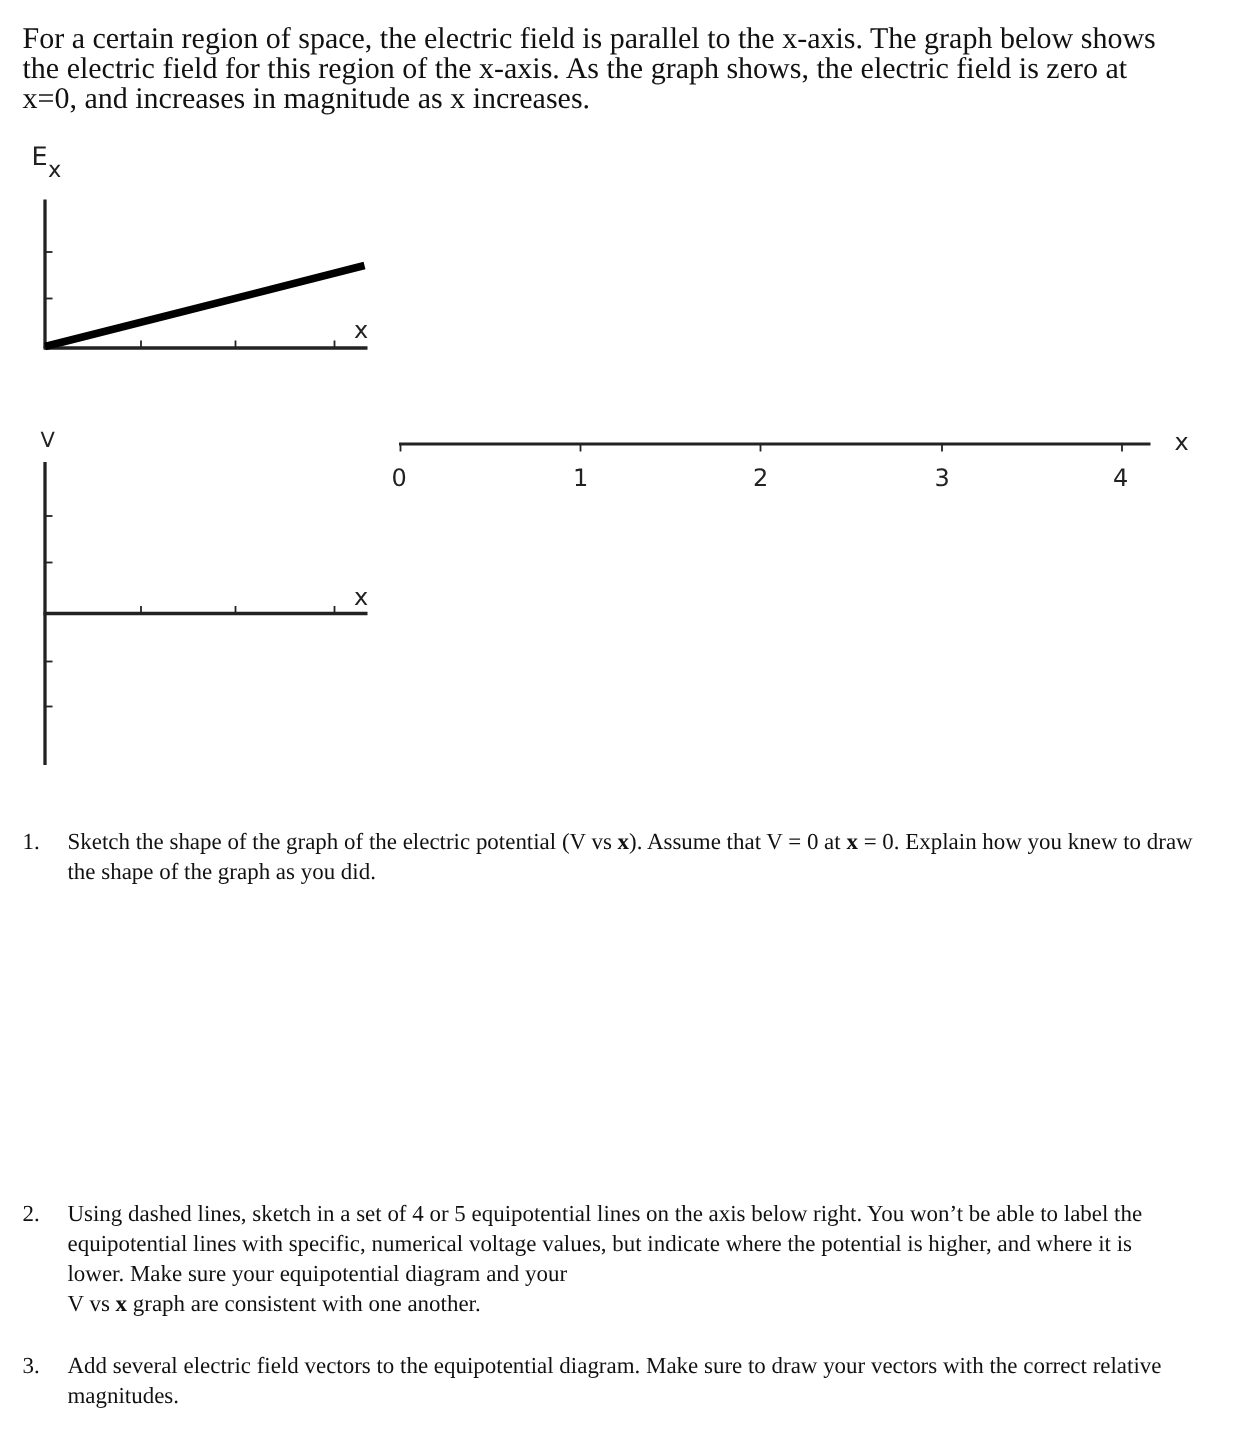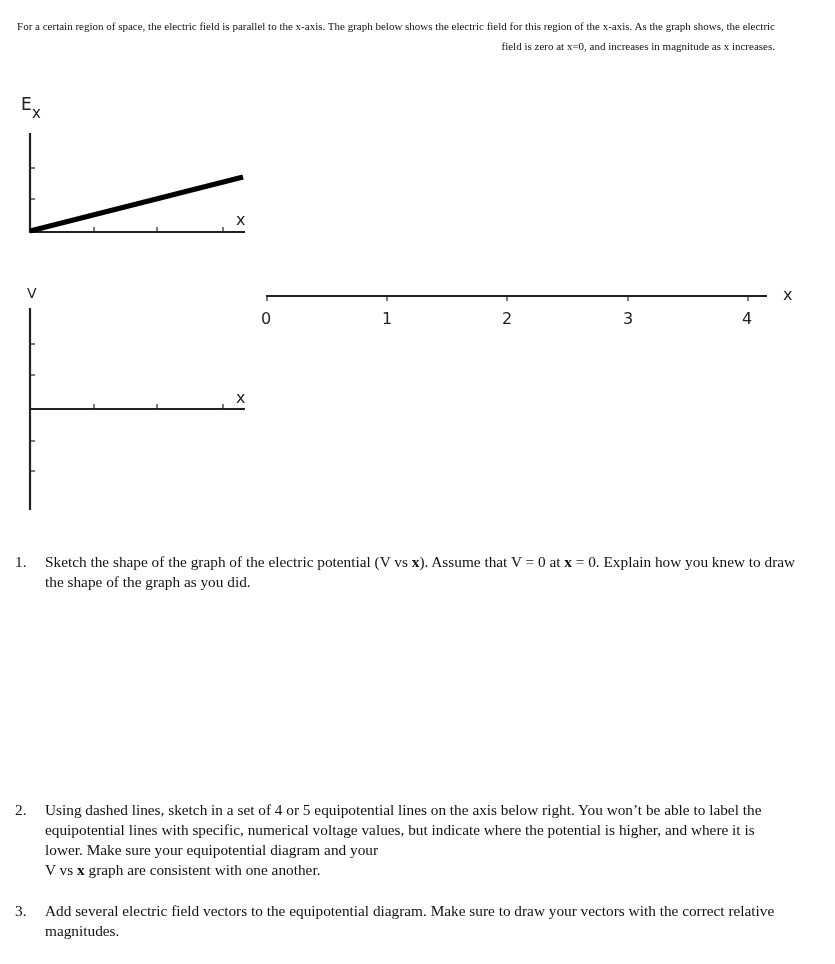--- a/index.html
+++ b/index.html
@@ -2,21 +2,21 @@
 <html><head>
   <meta charset="utf-8">
   <style>
     html, body { margin: 0; padding: 0; background: #ffffff; }
     body {
       width: 835px; height: 964px; position: relative; overflow: hidden;
       font-family: "Liberation Serif", serif; color: #111111;
     }
     .para {
       position: absolute; left: 15px; top: 16px; width: 760px;
-      font-size: 11px; line-height: 20px; text-align: right;
+      font-size: 20px; line-height: 20px;
     }
     .graph { position: absolute; left: 0; top: 0; }
     .qlist { position: absolute; left: 15px; width: 790px; font-size: 15.3px; line-height: 20px; }
     .q { position: absolute; left: 0; width: 790px; }
     .q .num { position: absolute; left: 0; top: 0; }
     .q .body { margin-left: 30px; }
     .bx { font-weight: bold; }
     .it { }
     .axis-label { font-family: "DejaVu Sans", sans-serif; fill: #222; }
   </style>

